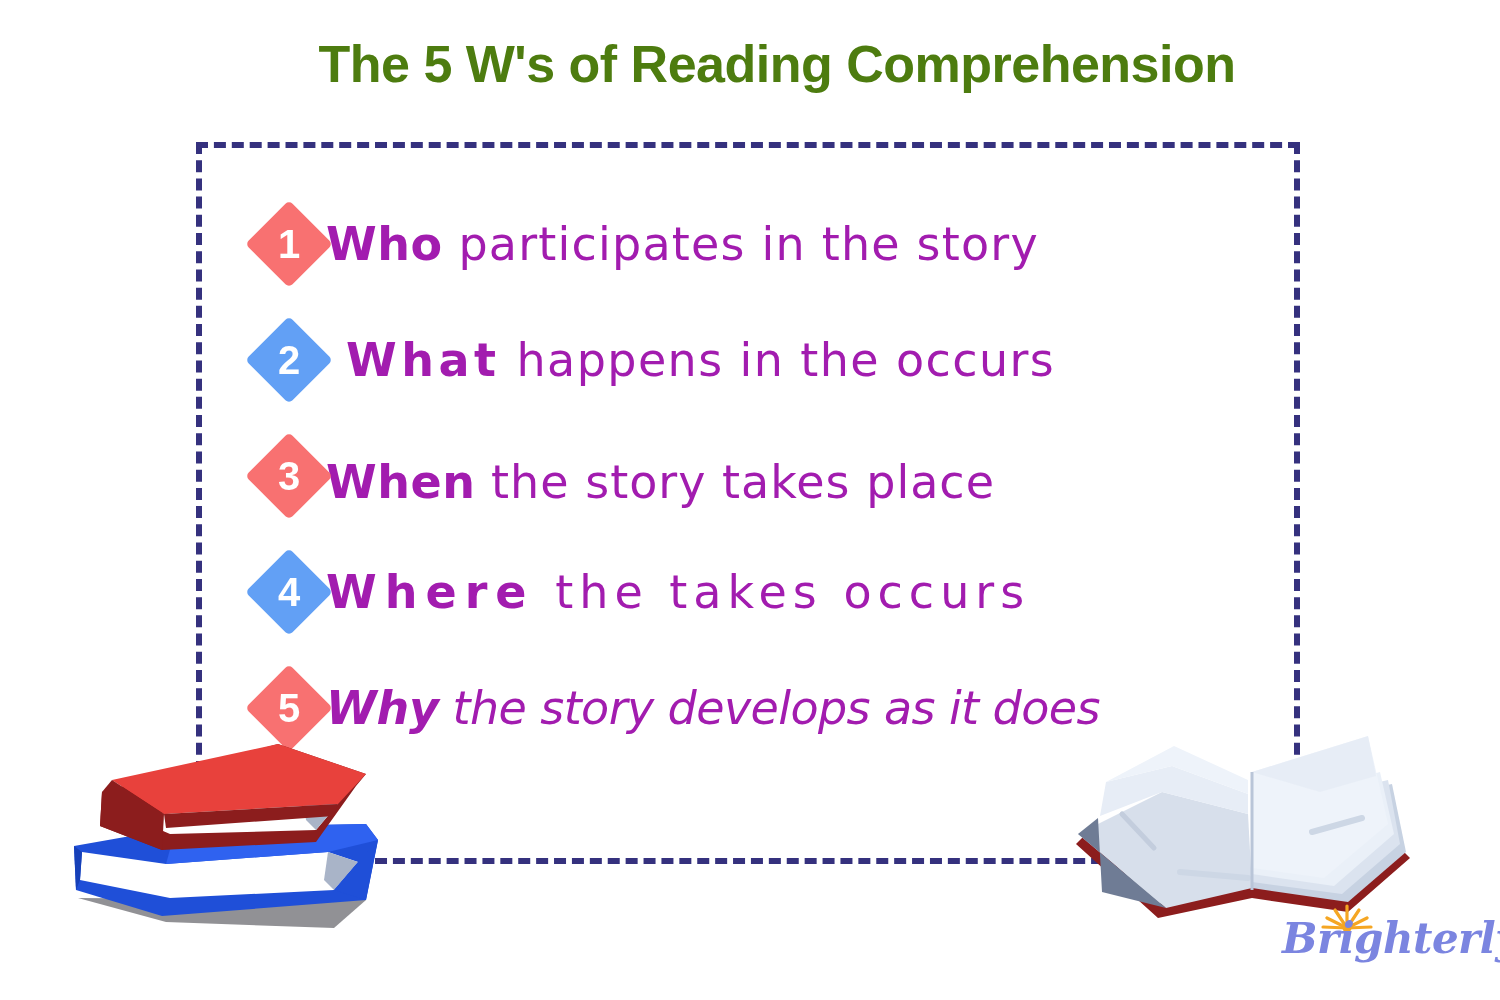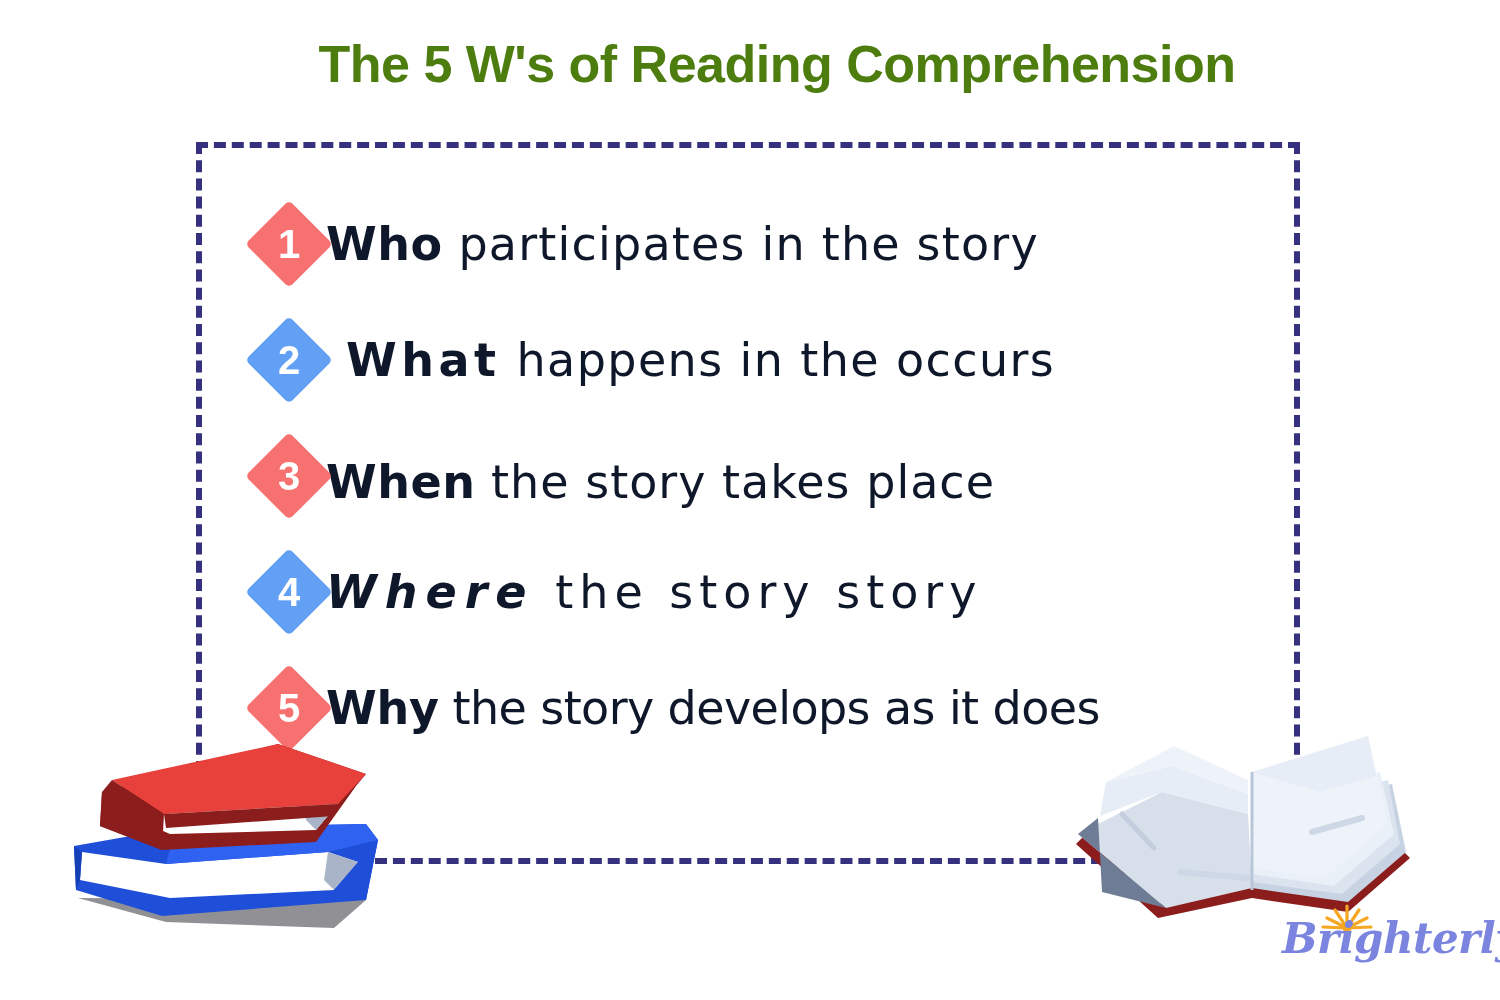--- a/index.html
+++ b/index.html
@@ -76,39 +76,39 @@
     align-items: center;
     justify-content: center;
     color: #ffffff;
     font-family: "Liberation Sans", sans-serif;
     font-weight: bold;
     font-size: 40px;
     line-height: 1;
   }
   .ww-text {
     flex: 1 1 auto;
-    color: #0f172a;
+    color: #a21caf;
     font-family: "DejaVu Sans", sans-serif;
     font-size: 46px;
     line-height: 1.05;
     white-space: nowrap;
   }
   .ww-text .kw {
     font-weight: bold;
   }
   
   .ww-row[data-row="1"] .ww-text { letter-spacing: 1.2px; }
   .ww-row[data-row="1"] .kw      { letter-spacing: 0.5px; }
   .ww-row[data-row="2"] .ww-text { letter-spacing: 1.4px; }
   .ww-row[data-row="2"] .kw      { letter-spacing: 4.5px; margin-left: 20px; }
   .ww-row[data-row="3"] .ww-text { letter-spacing: 1.0px; margin-top: 12px; }
   .ww-row[data-row="3"] .kw      { letter-spacing: 0.5px; }
   .ww-row[data-row="4"] .ww-text { letter-spacing: 6.0px; }
-  .ww-row[data-row="4"] .kw      { letter-spacing: 8.0px; font-style: italic; }
-  .ww-row[data-row="5"] .ww-text { letter-spacing: -0.6px; }
+  .ww-row[data-row="4"] .kw      { letter-spacing: 8.0px; }
+  .ww-row[data-row="5"] .ww-text { letter-spacing: -0.6px; font-style: italic; }
   .ww-row[data-row="5"] .kw      { letter-spacing: -0.3px; }
 
   
   #books-stack {
     position: absolute;
     left: 66px;
     top: 722px;
     width: 350px;
     height: 220px;
   }
@@ -183,21 +183,21 @@
     <div class="ww-text">
       <span class="kw">When</span><span class="rest"> the story takes place</span>
     </div>
   </div>
 
   <div class="ww-row" data-row="4">
     <div class="badge skyblue">
       <span class="badge-num">4</span>
     </div>
     <div class="ww-text">
-      <span class="kw">Where</span><span class="rest"> the story story</span>
+      <span class="kw">Where</span><span class="rest"> the takes occurs</span>
     </div>
   </div>
 
   <div class="ww-row" data-row="5">
     <div class="badge coral">
       <span class="badge-num">5</span>
     </div>
     <div class="ww-text">
       <span class="kw">Why</span><span class="rest"> the story develops as it does</span>
     </div>

